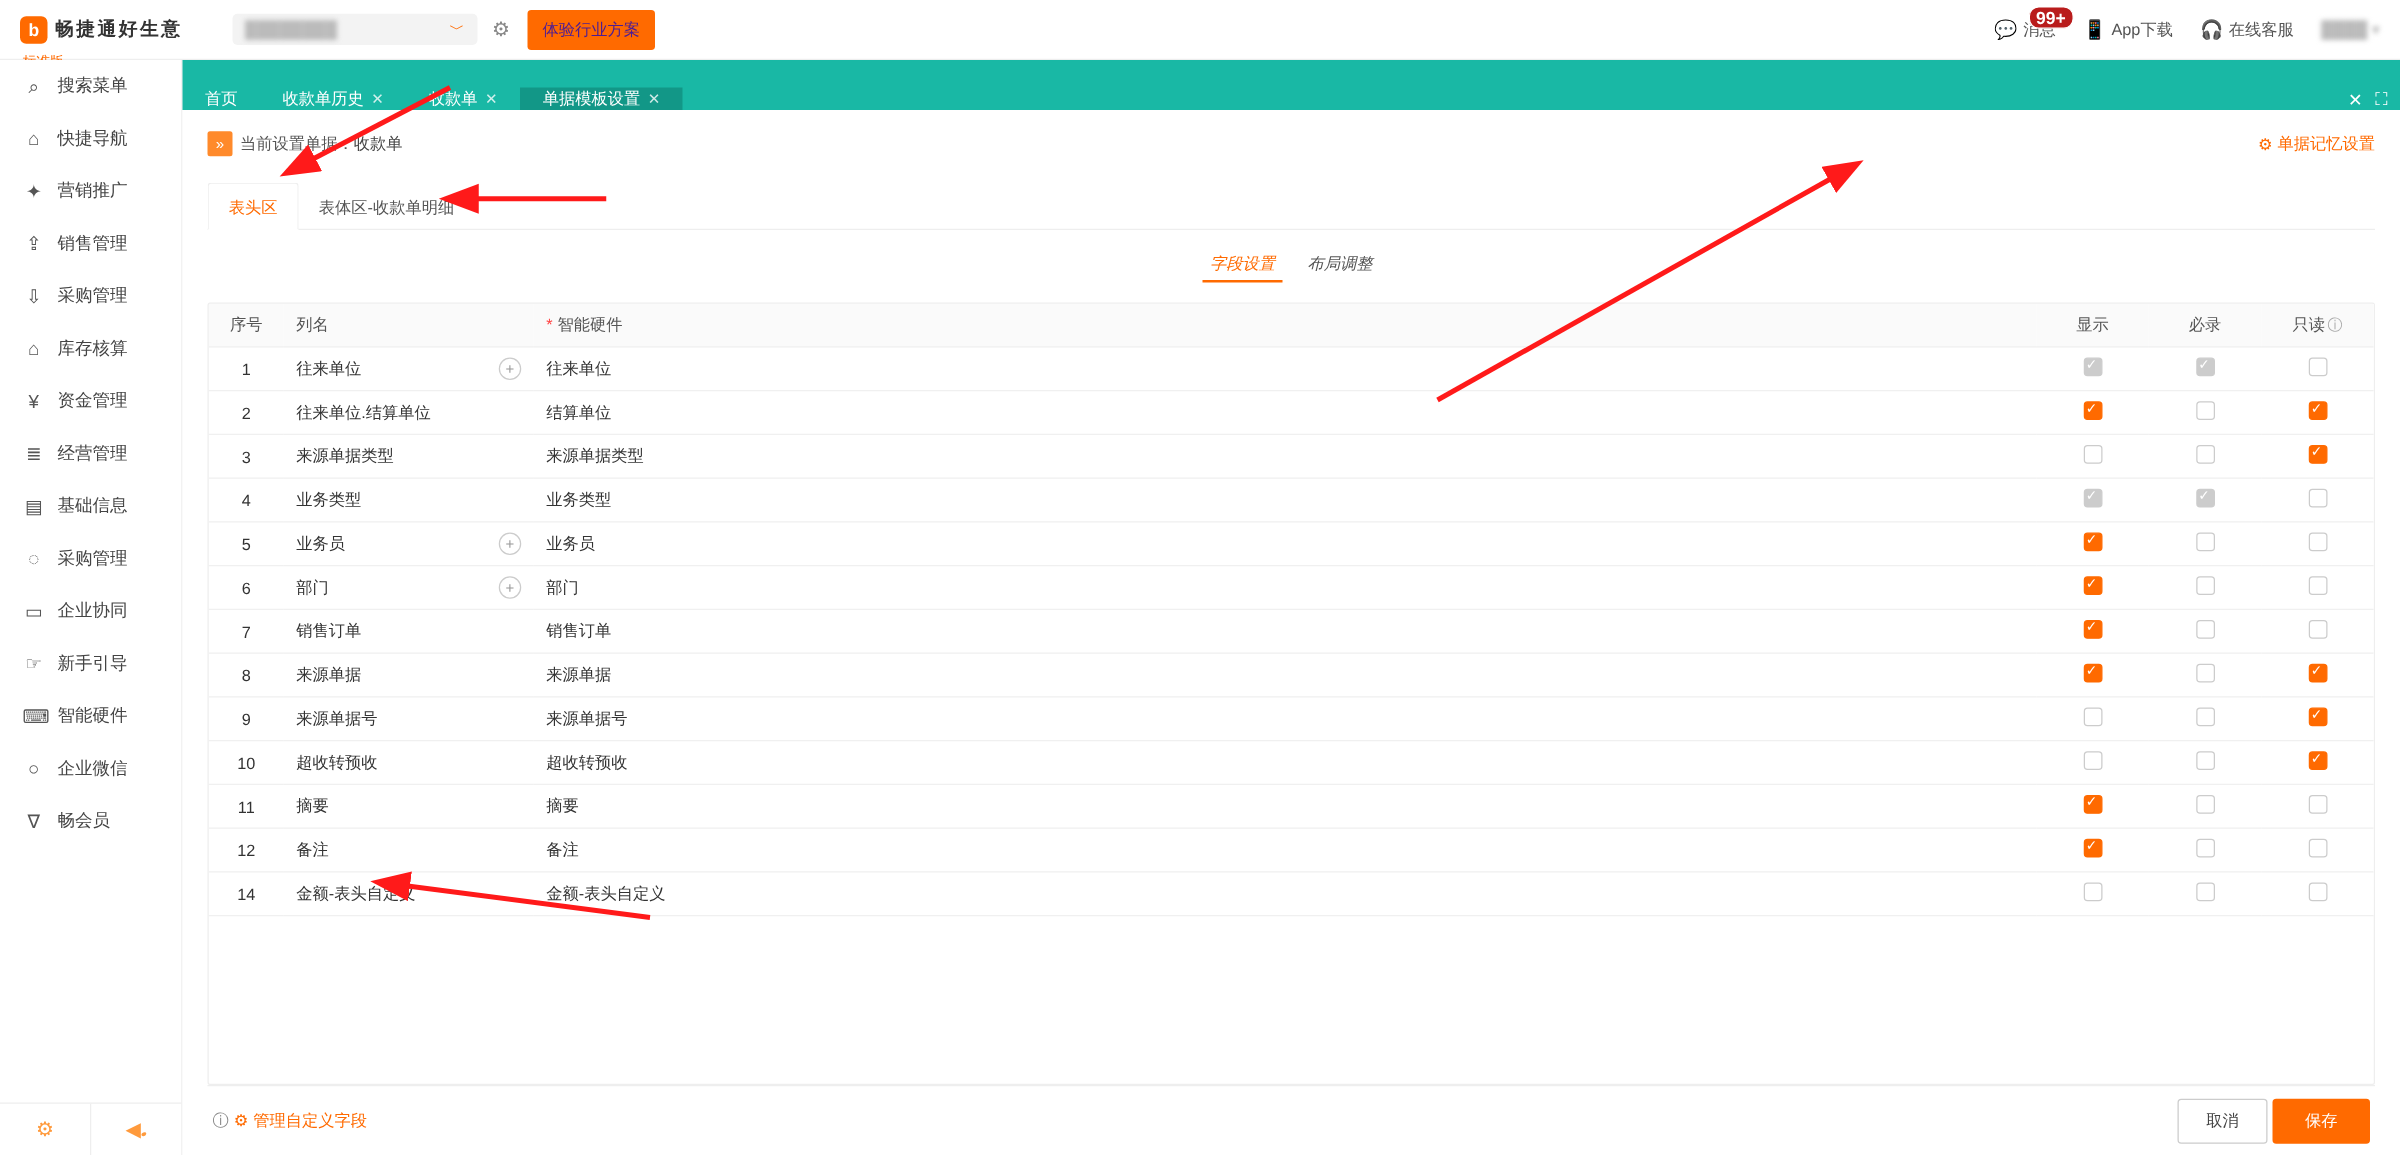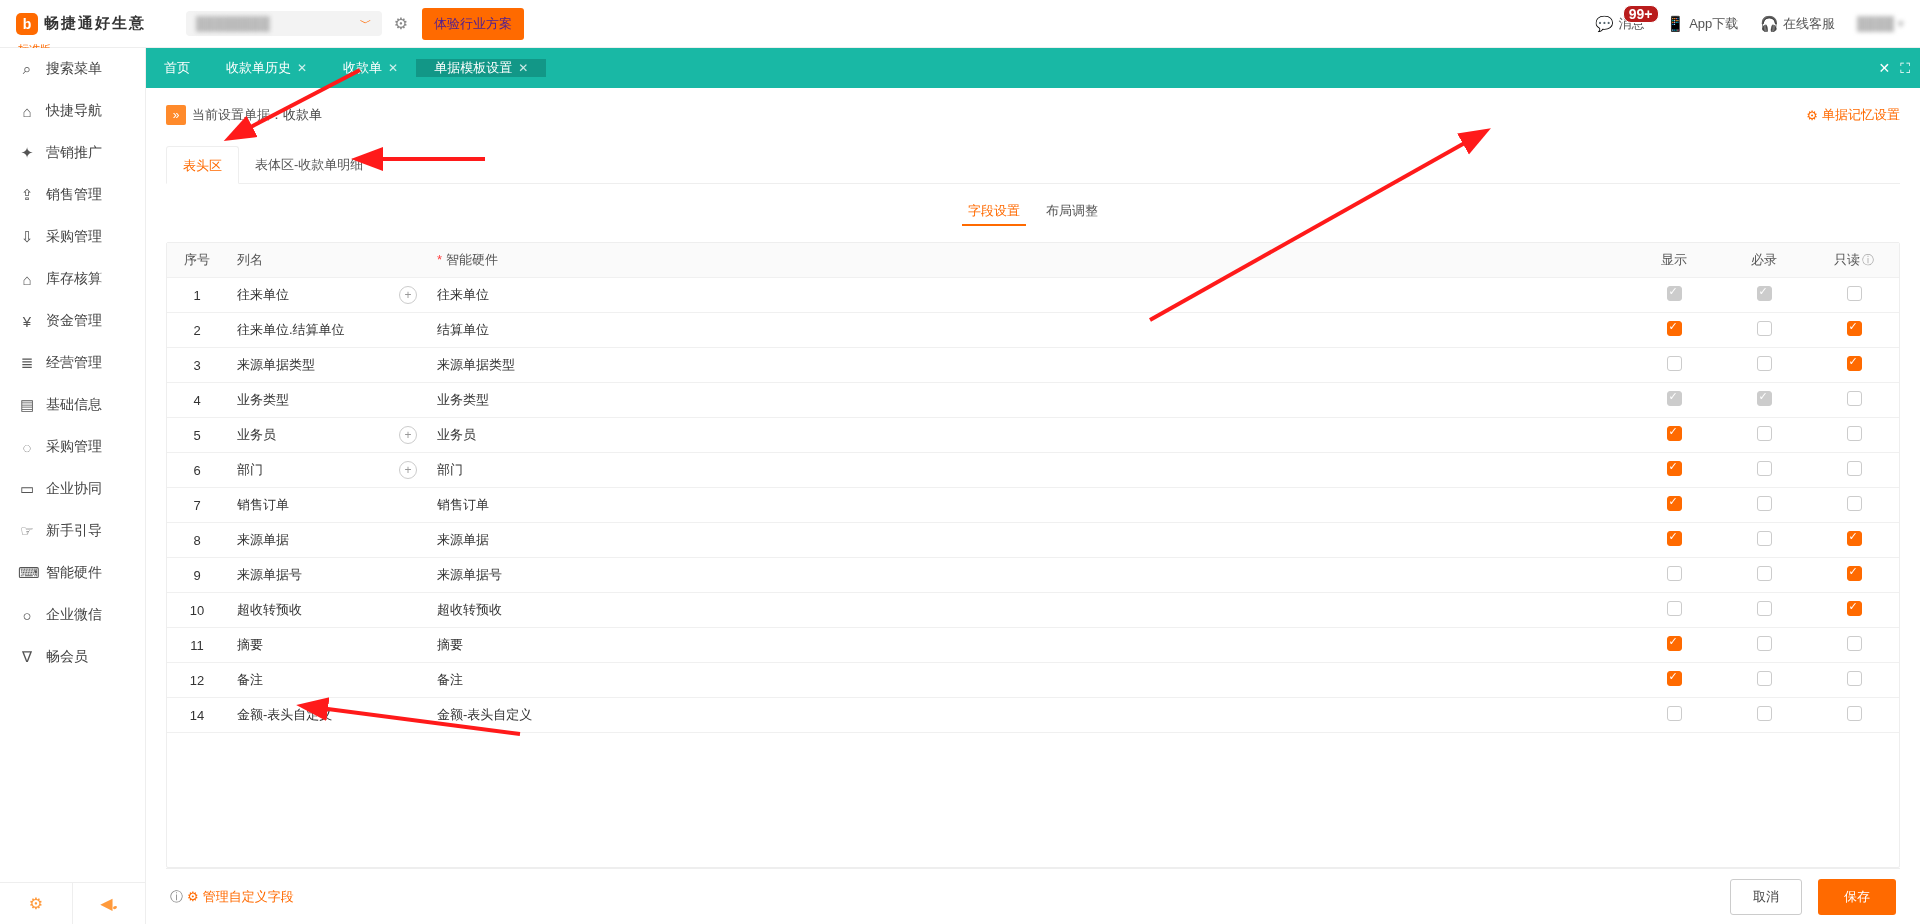--- a/index.html
+++ b/index.html
@@ -23,40 +23,40 @@
 
 
 .sidebar { position:absolute; top:48px; left:0; bottom:0; width:146px; background:#fff; border-right:1px solid #eee; display:flex; flex-direction:column; }
 .side-item { display:flex; align-items:center; gap:10px; padding:12px 18px; color:#444; cursor:pointer; font-size:14px; }
 .side-item .ic { width:18px; text-align:center; color:#555; font-size:15px; }
 .side-foot { margin-top:auto; height:42px; border-top:1px solid #eee; display:flex; }
 .side-foot div { flex:1; display:flex; align-items:center; justify-content:center; color:#ff9a3c; font-size:16px; cursor:pointer; }
 .side-foot div+div { border-left:1px solid #eee; }
 
 
-.tabstrip { position:absolute; left:146px; right:0; top:48px; height:40px; background:#19b8a5; display:flex; align-items:center; color:#fff; }
+.tabstrip { position:absolute; left:146px; right:0; top:48px; height:40px; background:#19b8a5; display:flex; align-items:flex-end; color:#fff; }
 .tabstrip .tab { display:flex; align-items:center; padding:0 18px; cursor:pointer; font-size:13px; gap:6px; }
 .tabstrip .tab.active { background:#129787; }
 .tabstrip .tab .x { font-size:12px; opacity:.8; }
 .tabstrip .right { margin-left:auto; display:flex; align-items:center; padding-right:10px; gap:10px; }
 .tabstrip .right span { cursor:pointer; font-size:14px; }
 
 
 .main { position:absolute; left:146px; right:0; top:88px; bottom:0; background:#fff; padding:14px 20px 0 20px; display:flex; flex-direction:column; }
 .info-row { display:flex; align-items:center; font-size:13px; height:26px; }
 .expand-btn { width:20px; height:20px; background:#ff8a2b; color:#fff; border-radius:2px; display:flex; align-items:center; justify-content:center; margin-right:6px; font-size:12px; }
 .info-row .lbl { color:#555; }
 .info-row .val { color:#444; }
 .mem-link { margin-left:auto; color:#ff6a00; display:flex; align-items:center; gap:4px; cursor:pointer; }
 
-.area-tabs { margin-top:18px; display:flex; align-items:flex-start; gap:0; font-size:13px; border-bottom:1px solid #eee; }
+.area-tabs { margin-top:18px; display:flex; align-items:flex-end; gap:0; font-size:13px; border-bottom:1px solid #eee; }
 .area-tabs .at { padding:10px 16px 8px; cursor:pointer; color:#555; }
 .area-tabs .at.active { color:#ff6a00; border:1px solid #eee; border-bottom:1px solid #fff; border-radius:3px 3px 0 0; margin-bottom:-1px; background:#fff; }
 
-.sub-tabs { margin-top:14px; display:flex; justify-content:center; gap:14px; font-size:13px; padding-bottom:6px; }
+.sub-tabs { margin-top:14px; display:flex; justify-content:center; gap:14px; font-size:13px; padding-bottom:6px;font-style:italic; }
 .sub-tabs span { padding:4px 6px; cursor:pointer; color:#555; }
 .sub-tabs span.active { color:#ff6a00; border-bottom:2px solid #ff6a00; }
 
 .grid-wrap { flex:1; overflow:auto; margin-top:10px; border:1px solid #eee; border-radius:2px; }
 table { width:100%; border-collapse:collapse; background:#fff; }
 th,td { border-bottom:1px solid #f0f0f0; padding:8px 10px; text-align:left; font-size:13px; }
 th { background:#fafafa; font-weight:500; color:#555; }
 td.cen, th.cen { text-align:center; }
 .req-star { color:#ff4040; margin-right:4px; }
 .plus { display:inline-flex; width:18px; height:18px; border:1px solid #ccc; border-radius:50%; align-items:center; justify-content:center; color:#999; font-size:12px; cursor:pointer; float:right; }
@@ -64,21 +64,21 @@
 .chk.on { background:#ff6a00; border-color:#ff6a00; }
 .chk.on::after { content:"✓"; color:#fff; font-size:11px; position:absolute; left:1px; top:-2px; }
 .chk.dis { background:#eee; border-color:#ddd; cursor:not-allowed; }
 .chk.dis.on { background:#ccc; border-color:#ccc; }
 .chk.dis.on::after { content:"✓"; color:#fff; font-size:11px; position:absolute; left:1px; top:-2px; }
 .help-ic { color:#aaa; margin-left:2px; font-size:12px; }
 
 .footer { height:56px; display:flex; align-items:center; border-top:1px solid #eee; padding:0 4px; }
 .footer .link { color:#ff6a00; display:flex; align-items:center; gap:4px; margin-left:4px; cursor:pointer; }
 .footer .q { color:#888; }
-.footer .btns { margin-left:auto; display:flex; gap:16px; }
+.footer .btns { margin-left:auto; display:flex; gap:4px; }
 .btn-outline { background:#fff; border:1px solid #ccc; border-radius:3px; padding:8px 22px; cursor:pointer; font-size:13px; color:#444; }
 .btn-save { background:#ff6a00; color:#fff; border:none; border-radius:3px; padding:8px 26px; cursor:pointer; font-size:13px; }
 
 
 .arrow { position:absolute; pointer-events:none; }
 .arrow svg { overflow:visible; }
 </style>
 </head>
 <body>
 

